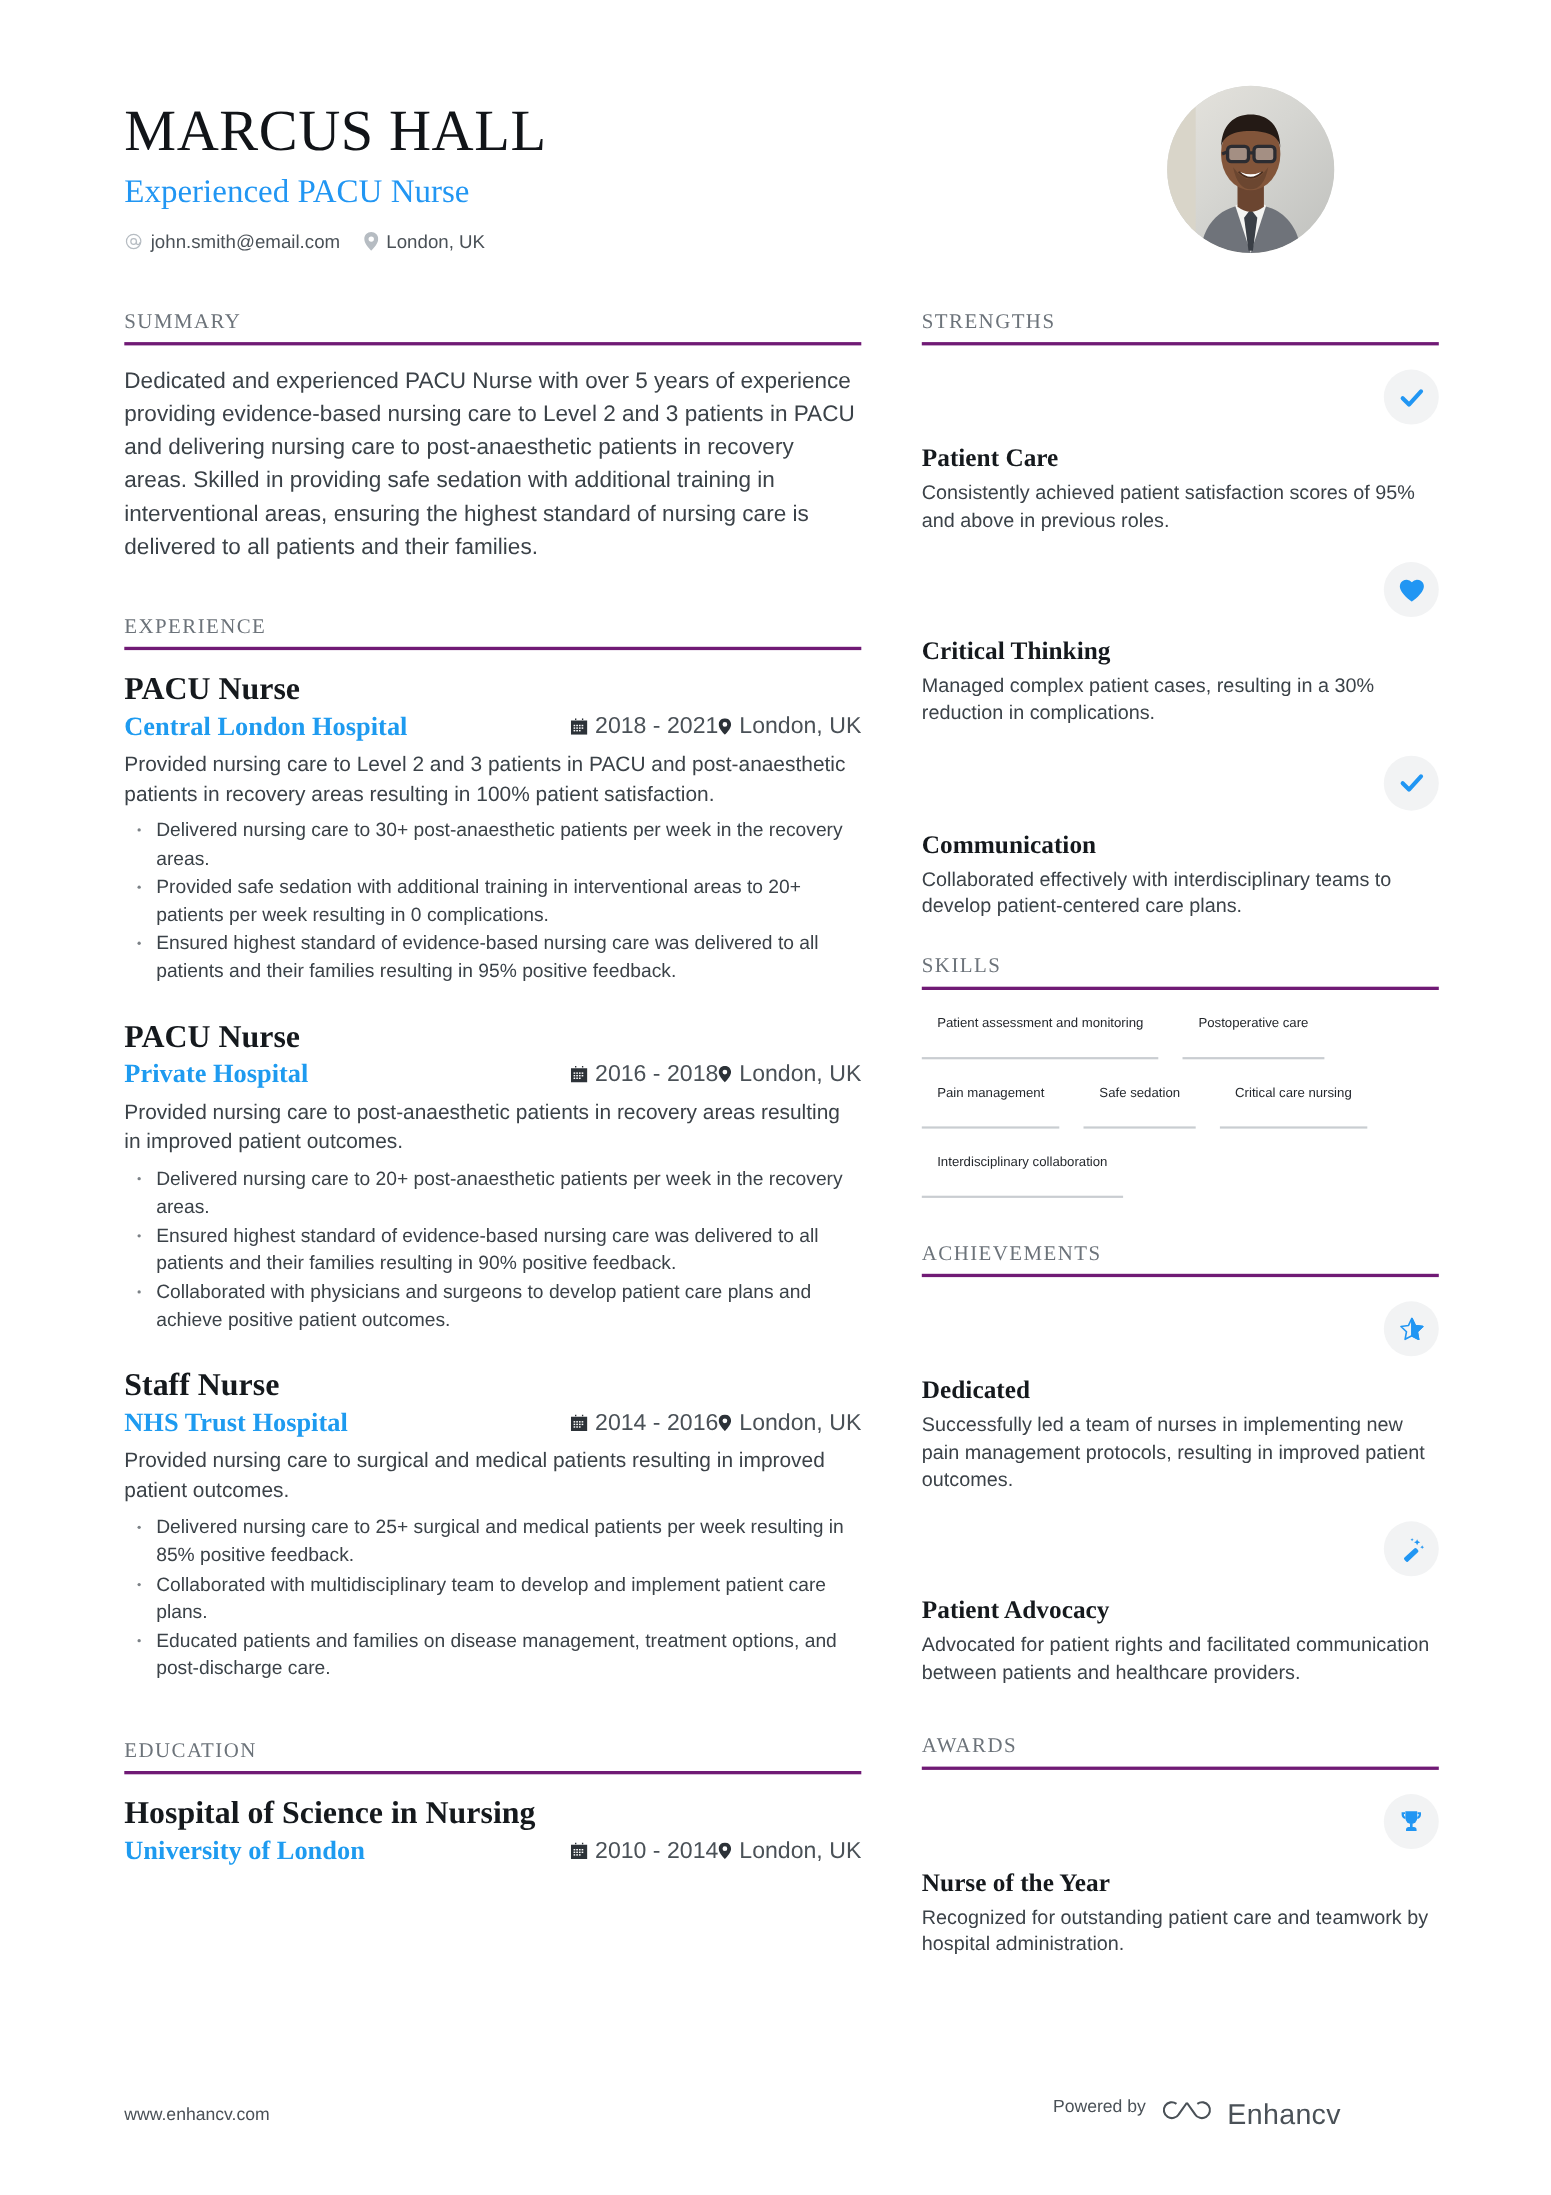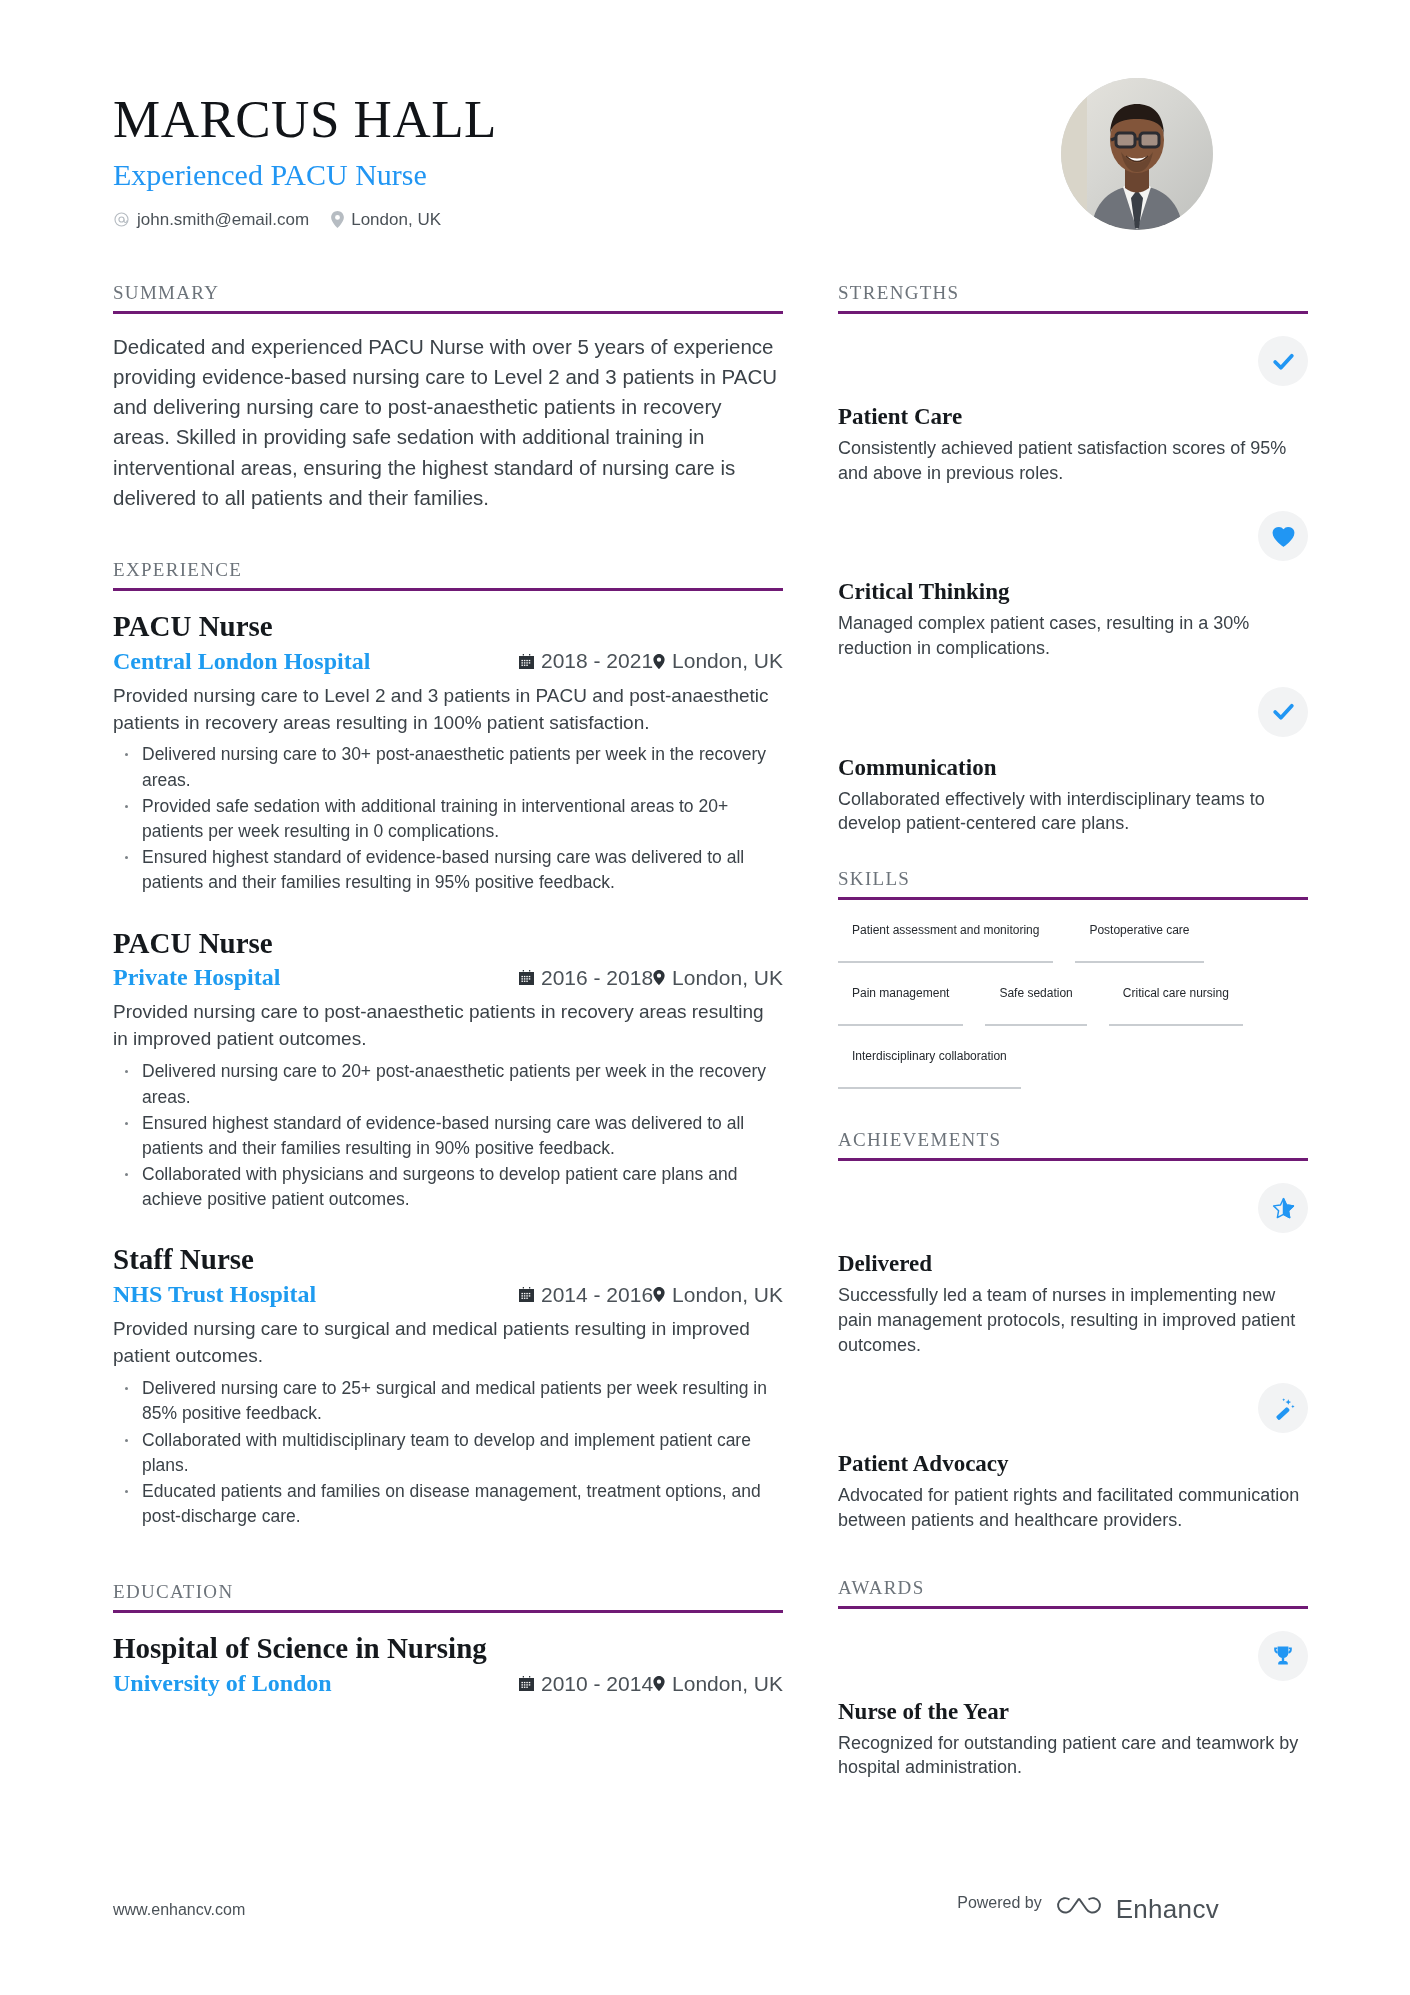--- a/index.html
+++ b/index.html
@@ -235,21 +235,21 @@
     white-space: nowrap;
   }
   .gap-md { height: 22px; }
   .gap-sm { height: 10px; }
 
   
   .footer {
     position: absolute;
     left: 113px;
     right: 113px;
-    bottom: 70px;
+    bottom: 57px;
     display: flex;
     align-items: center;
     justify-content: space-between;
     font-size: 16px;
     color: #4a5157;
   }
   .footer-right {
     display: flex;
     align-items: flex-start;
     gap: 14px;
@@ -595,21 +595,21 @@
         <div class="sec-head">ACHIEVEMENTS</div>
 
         <div class="icon-item">
           <div class="icon-circle">
             <svg width="25" height="25" viewBox="0 0 24 24" fill="#2196f3" stroke="#2196f3" stroke-width="1.4" stroke-linejoin="round">
               <path d="M12 2.5 L14.9 8.6 L21.5 9.5 L16.7 14.1 L17.9 20.7 L12 17.6 L6.1 20.7 L7.3 14.1 L2.5 9.5 L9.1 8.6 Z" fill="none"></path>
               <path d="M12 2.5 L14.9 8.6 L21.5 9.5 L16.7 14.1 L17.9 20.7 L12 17.6 Z" fill="#2196f3"></path>
             </svg>
           </div>
           <div class="icon-body">
-            <div class="icon-title">Delivered</div>
+            <div class="icon-title">Dedicated</div>
             <div class="icon-desc">Successfully led a team of nurses in implementing new pain management protocols, resulting in improved patient outcomes.</div>
           </div>
         </div>
 
         <div class="icon-item">
           <div class="icon-circle">
             <svg width="25" height="25" viewBox="0 0 24 24" fill="#2196f3">
               <rect x="4.2" y="14.6" width="14.5" height="4.6" rx="1.4" transform="rotate(-43 11.4 16.9)"></rect>
               <path d="M16.6 3.1l.8 1.9 1.9.8-1.9.8-.8 1.9-.8-1.9-1.9-.8 1.9-.8z"></path>
               <path d="M21 8.4l.5 1.2 1.2.5-1.2.5-.5 1.2-.5-1.2-1.2-.5 1.2-.5z"></path>

